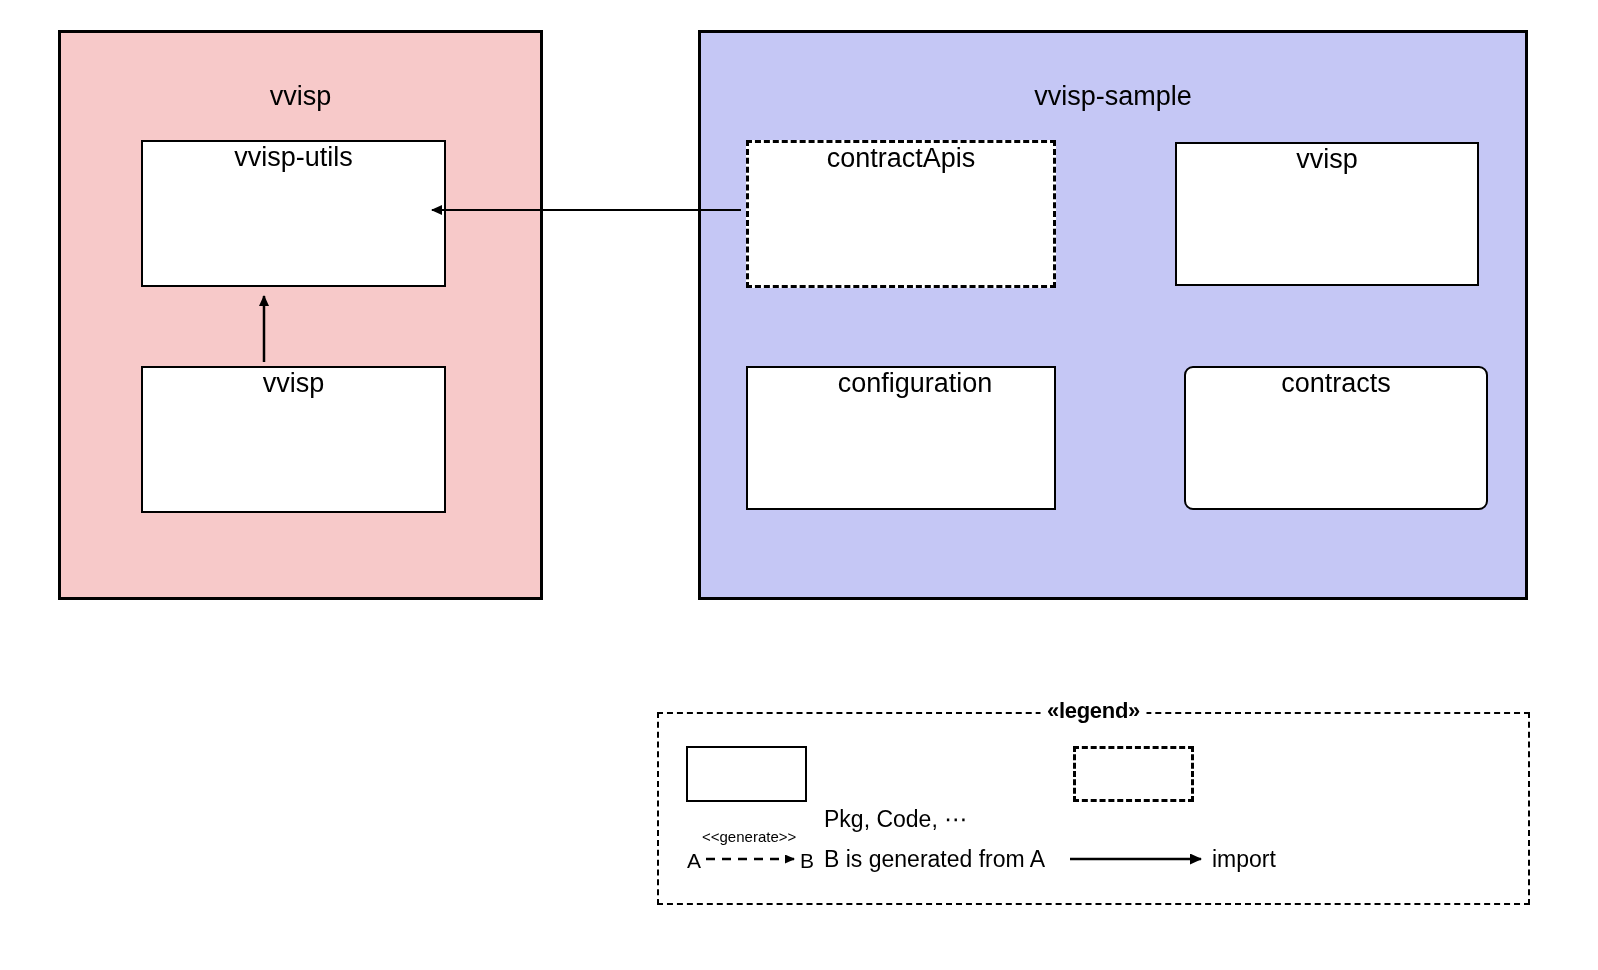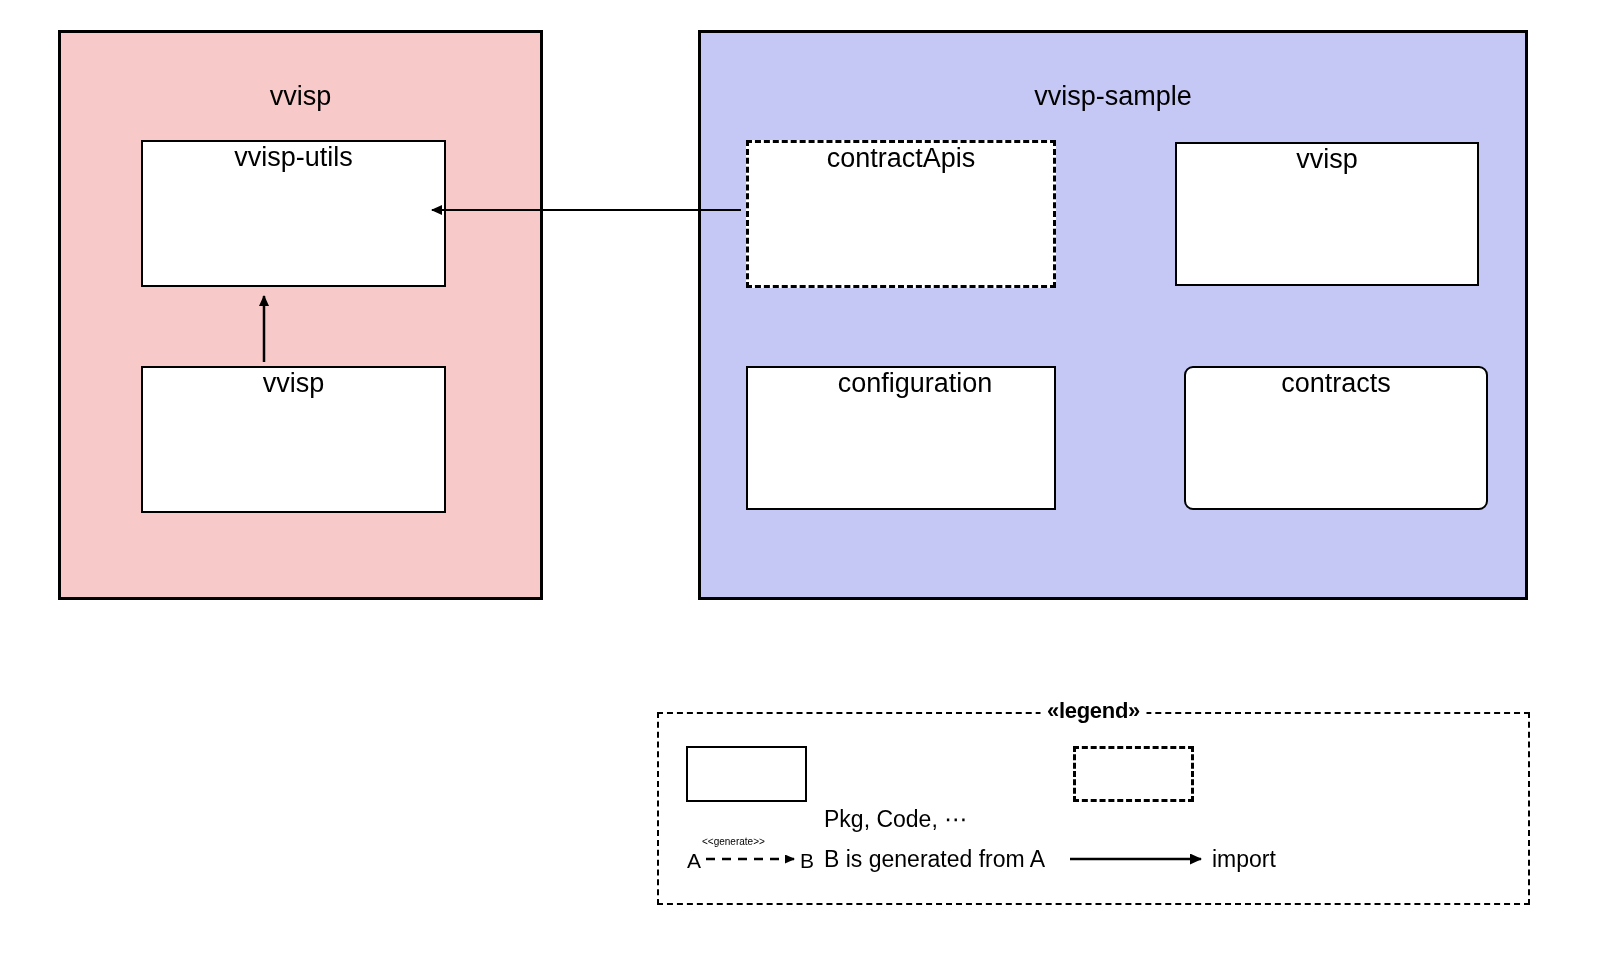--- a/index.html
+++ b/index.html
@@ -97,22 +97,21 @@
   .legend-swatch.dashed { border: 3px dashed #000000; }
   .legend-text {
     position: absolute;
     font-size: 23px;
     font-family: "Liberation Sans", sans-serif;
     color: #000000;
     white-space: nowrap;
     line-height: 1;
   }
   .legend-text.small {
-    font-size: 10px;
-    margin-top: 8px;
+    font-size: 15px;
   }
   .legend-ab {
     position: absolute;
     font-size: 21px;
     font-family: "Liberation Sans", sans-serif;
     color: #000000;
     white-space: nowrap;
     line-height: 1;
   }
 </style>

